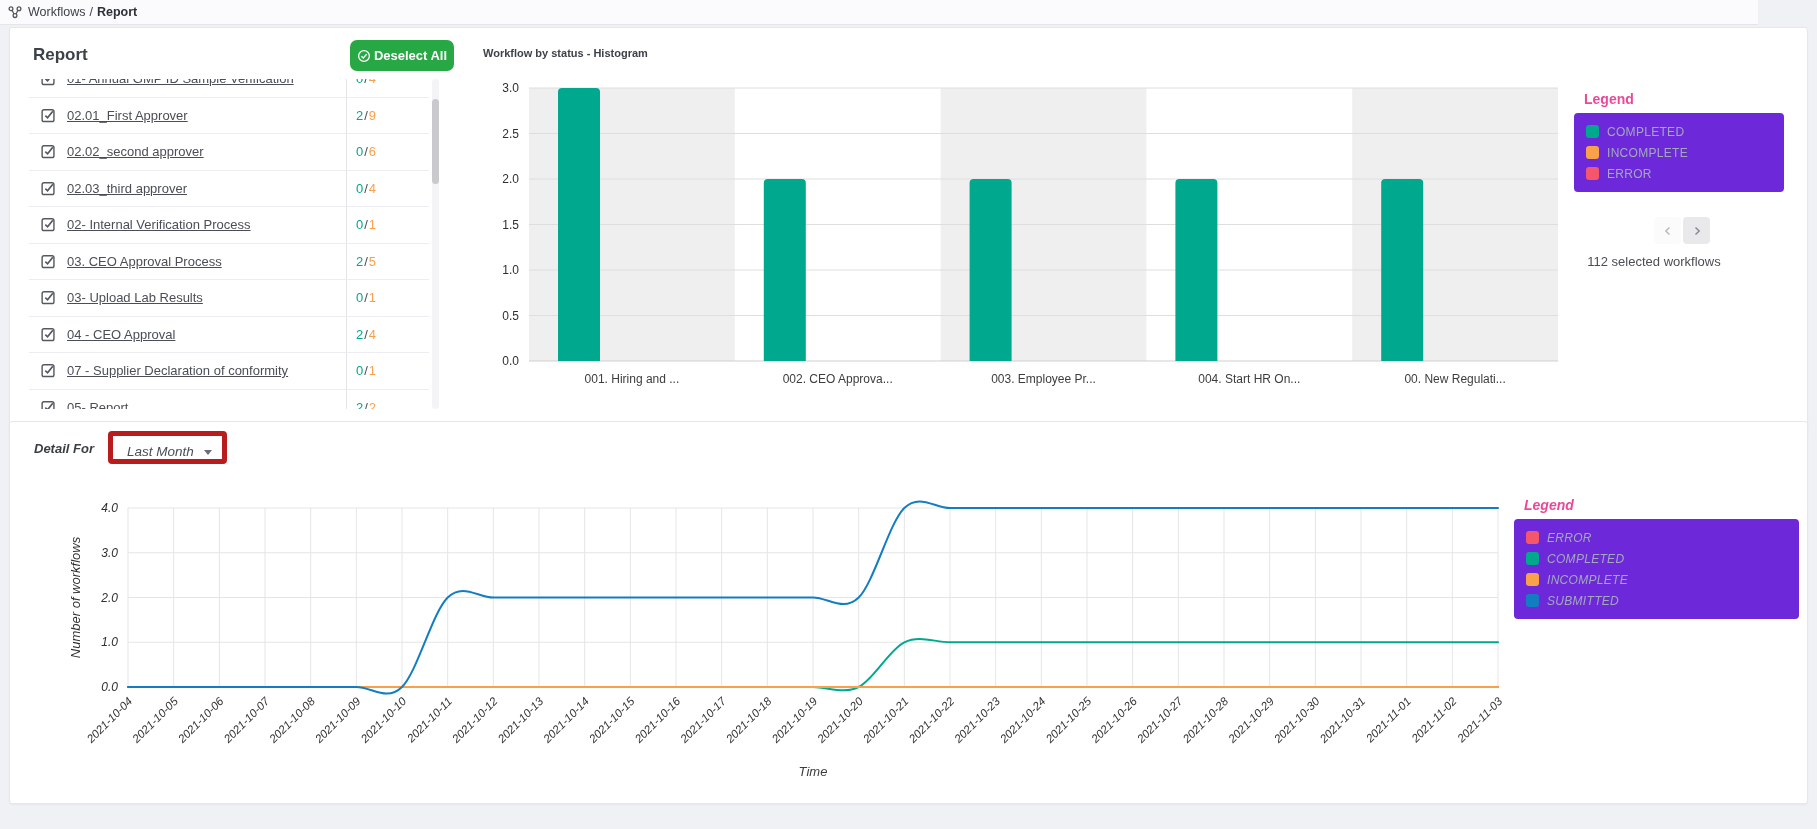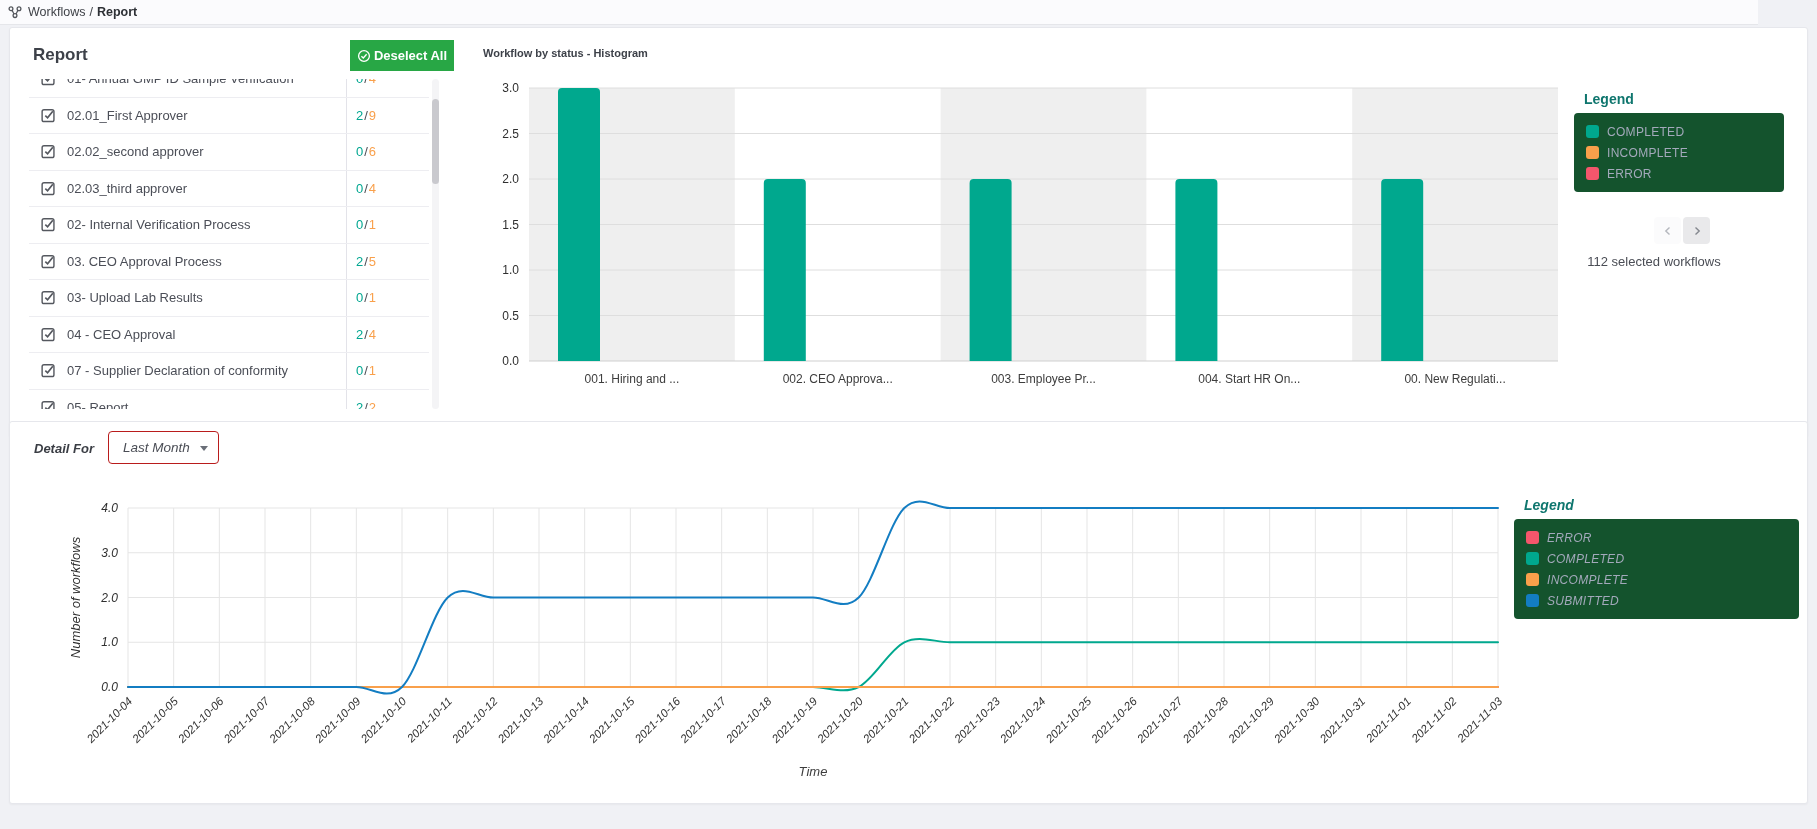--- a/index.html
+++ b/index.html
@@ -8,50 +8,50 @@
   .topbar .bc-icon{margin-left:8px;display:flex;align-items:center;}
   .bc-text{margin-left:6px;font-size:12.5px;color:#3f4248;}
   .bc-text b{color:#2e3136;}
   .bc-sep{margin:0 4px;color:#3f4248;}
   .card{position:absolute;background:#fff;border:1px solid #e6e7ec;border-radius:3px;box-shadow:0 1px 2px rgba(0,0,0,.04);}
   #card-top{left:9px;top:27px;width:1797px;height:408px;}
   #card-bottom{left:9px;top:421px;width:1797px;height:381px;font-style:italic;}
   .panel-title{position:absolute;font-weight:bold;color:#3d4149;}
   #report-title{left:23px;top:17px;font-size:17px;}
   #hist-title{left:473px;top:19px;font-size:11px;}
-  .btn-green{position:absolute;left:340px;top:12px;width:104px;height:31px;background:#28a745;border:none;border-radius:0;color:#fff;font-size:13px;font-weight:bold;display:flex;align-items:center;justify-content:center;cursor:pointer;font-family:"Liberation Sans",sans-serif;}
+  .btn-green{position:absolute;left:340px;top:12px;width:104px;height:31px;background:#28a745;border:none;border-radius:7px;color:#fff;font-size:13px;font-weight:bold;display:flex;align-items:center;justify-content:center;cursor:pointer;font-family:"Liberation Sans",sans-serif;}
   .btn-green svg{margin-right:3px;}
   
   #wf-list{position:absolute;left:19px;top:51px;width:400px;height:330px;overflow:hidden;}
   #wf-list-inner{margin-top:-18px;}
   .wf-row{display:flex;align-items:center;height:36.5px;box-sizing:border-box;border-bottom:1px solid #ededf1;}
   .wf-check{margin-left:12px;display:flex;align-items:center;flex:0 0 auto;cursor:pointer;}
-  .wf-name{flex:1 1 auto;margin-left:11px;font-size:13px;color:#4b4e57;white-space:nowrap;overflow:hidden;}
+  .wf-name{flex:1 1 auto;margin-left:11px;font-size:13px;color:#4b4e57;white-space:nowrap;overflow:hidden;text-decoration:underline;}
   .wf-count{flex:0 0 83px;height:100%;display:flex;align-items:center;border-left:1px solid #e3e3e9;padding-left:9px;box-sizing:border-box;font-size:13px;}
   .cnt-sel{color:#02a791;} .cnt-sep{color:#4a4d55;margin:0 1px;} .cnt-tot{color:#f9a04b;}
   #wf-scrollbar{position:absolute;left:422px;top:51px;width:7px;height:330px;background:#f4f4f6;border-radius:4px;}
   #wf-thumb{position:absolute;left:0;top:20px;width:7px;height:85px;background:#c9c9ce;border-radius:4px;cursor:pointer;}
   
   .legend{position:absolute;}
-  .legend-title{font-weight:bold;font-size:14px;color:#0f766e;margin:0 0 6px 10px;}
-  .legend-box{background:#14532d;border-radius:4px;padding:8px 12px;}
+  .legend-title{font-weight:bold;font-size:14px;color:#ec4899;margin:0 0 6px 10px;}
+  .legend-box{background:#6d28d9;border-radius:4px;padding:8px 12px;}
   .legend-item{display:flex;align-items:center;height:21px;}
   .legend-chip{width:13px;height:13px;border-radius:3px;margin-right:8px;flex:0 0 auto;}
   .legend-label{font-size:12px;color:#a3a9bb;letter-spacing:.3px;}
   #hist-legend{left:1564px;top:63px;width:210px;}
   #line-legend{left:1504px;top:75px;width:285px;}
   
   #pager{position:absolute;left:1644px;top:189px;display:flex;}
   .pg-btn{width:27px;height:27px;border:none;border-radius:4px;display:flex;align-items:center;justify-content:center;cursor:pointer;padding:0;}
   #pg-prev{background:#fbfbfc;margin-right:2px;}
   #pg-next{background:#e9e9eb;}
   #selected-note{position:absolute;left:1544px;top:226px;width:200px;text-align:center;font-size:13px;color:#4a4d55;}
   
   #detail-label{position:absolute;left:24px;top:19px;font-size:13px;font-weight:bold;color:#3b3e45;}
-  #period-dd{position:absolute;left:98px;top:9px;height:33px;line-height:31px;background:#fff;border:1px solid #b91c1c;border-radius:4px;padding:0 28px 0 14px;font-size:13.5px;color:#4a4d55;cursor:pointer;box-sizing:border-box;}
+  #period-dd{position:absolute;left:98px;top:9px;height:33px;line-height:31px;background:#fff;border:5px solid #b91c1c;border-radius:4px;padding:0 28px 0 14px;font-size:13.5px;color:#4a4d55;cursor:pointer;box-sizing:border-box;}
   #period-dd .caret{position:absolute;right:10px;top:14px;width:0;height:0;border-left:4.5px solid transparent;border-right:4.5px solid transparent;border-top:5px solid #6a6f78;}
   svg text{font-family:"Liberation Sans",sans-serif;}
   #hist-svg{position:absolute;left:461px;top:48px;}
   #line-svg{position:absolute;left:51px;top:54px;}
 </style>
 </head>
 <body>
 
 <div class="page">
 

